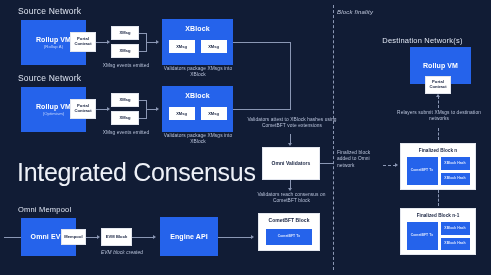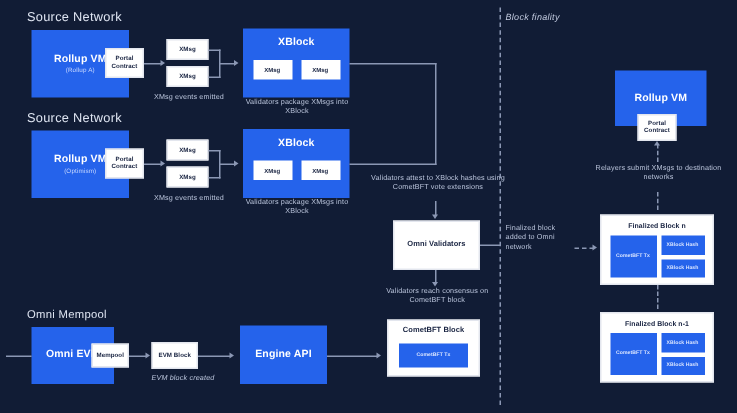--- a/index.html
+++ b/index.html
@@ -199,20 +199,21 @@
       <div class="chip" style="width:26px;height:13px;">
         <span>XMsg</span>
       </div>
     </div>
   </div>
 
   <div class="abs cap" style="left:157px;top:133px;width:82px;">Validators package XMsgs into XBlock</div>
 
   <div class="ln hline abs" style="left:233px;top:109px;width:58px;"></div>
 
+  <div class="abs title" style="left:17px;top:158px;">Integrated Consensus</div>
 
   <div class="abs block-finality" style="left:337px;top:9px;">Block finality</div>
   <div class="dash-v" style="left:333px;top:5px;height:265px;"></div>
 
   <div class="abs cap" style="left:247px;top:117px;width:90px;">Validators attest to XBlock hashes using CometBFT vote extensions</div>
 
   <div class="ln vline abs" style="left:290px;top:134px;height:10px;"></div>
   <div class="arrow-d" style="left:288px;top:143px;"></div>
 
   <div class="abs whitebox" style="left:262px;top:147px;width:58px;height:33px;">
@@ -259,20 +260,21 @@
   <div class="abs bluebox" style="left:160px;top:217px;width:58px;height:39px;">
     <div class="bb-title">Engine API</div>
   </div>
 
   <div class="ln hline abs" style="left:218px;top:237px;width:34px;"></div>
   <div class="arrow" style="left:251px;top:235px;"></div>
 
   <div class="ln hline abs" style="left:4px;top:237px;width:17px;"></div>
   <div class="ln vline abs" style="left:4px;top:237px;height:0px;"></div>
 
+  <div class="abs dest-head" style="left:360px;top:36px;width:125px;">Destination Network(s)</div>
 
   <div class="abs bluebox" style="left:410px;top:47px;width:61px;height:37px;">
     <div class="bb-title">Rollup VM</div>
   </div>
 
   <div class="abs whitebox" style="left:425px;top:76px;width:26px;height:18px;">
     <span>Portal Contract</span>
   </div>
 
   <div class="dash-v" style="left:438px;top:96px;height:12px;"></div>

